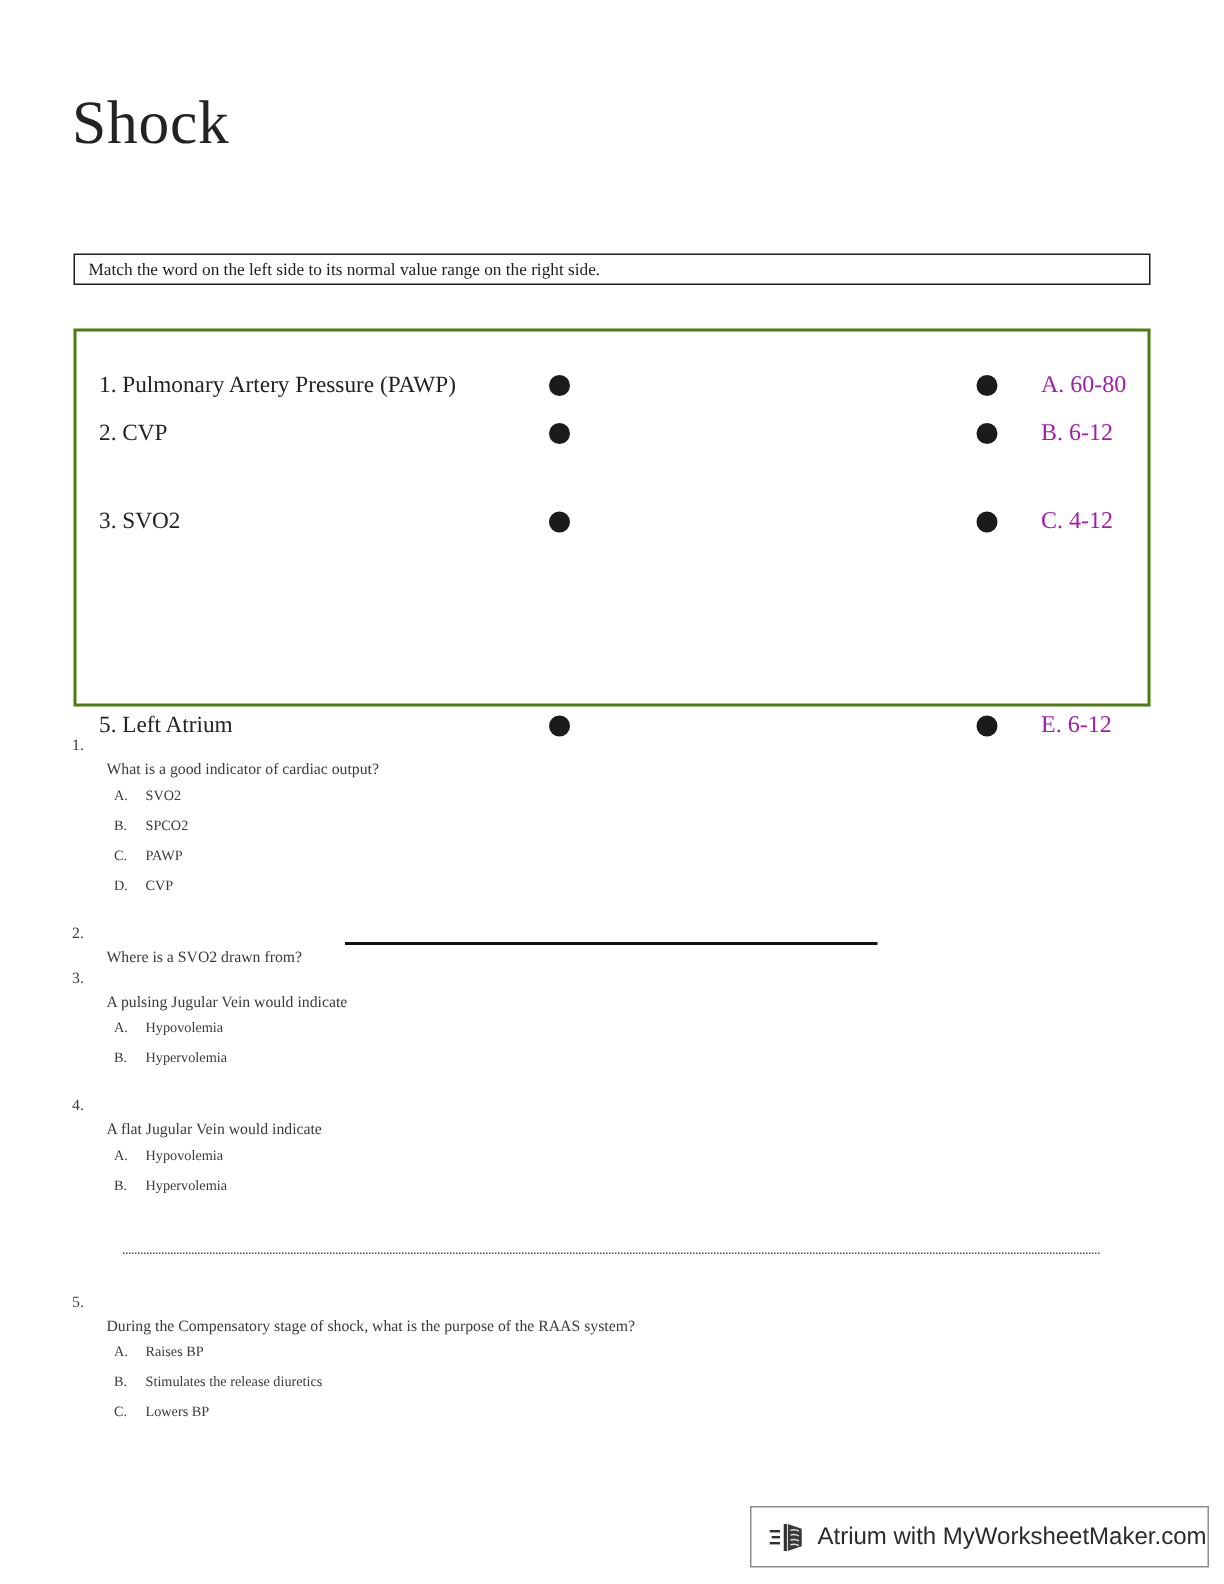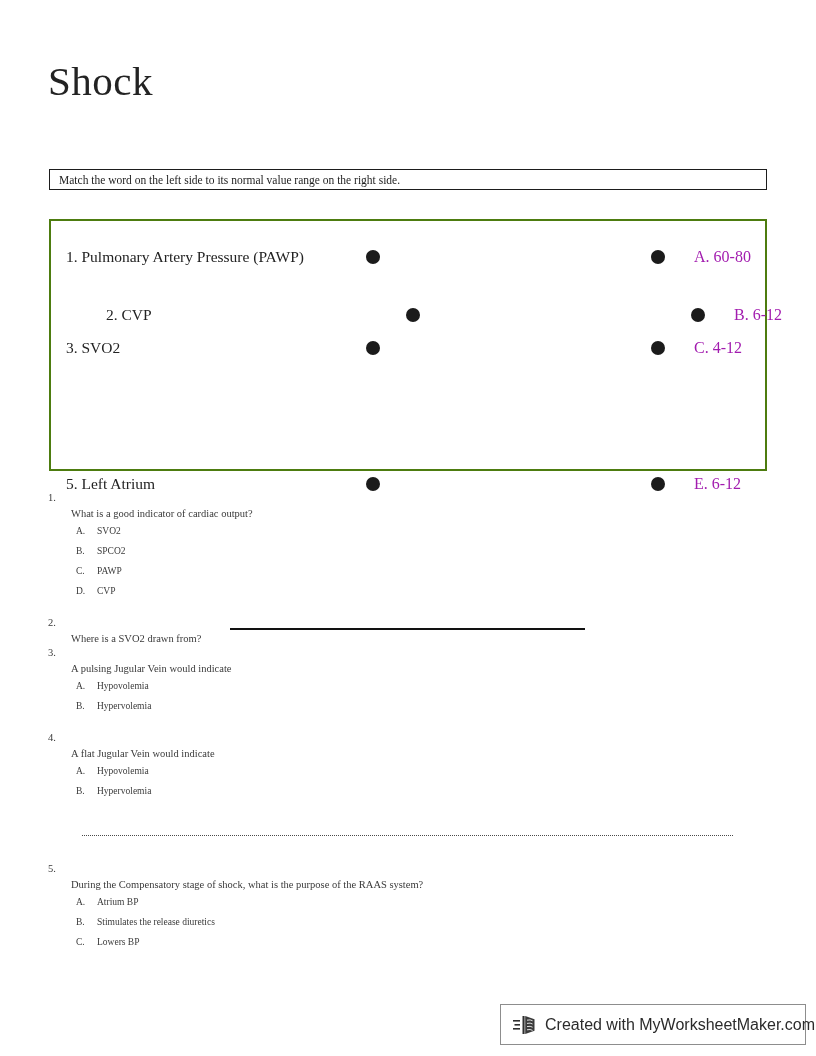--- a/index.html
+++ b/index.html
@@ -204,21 +204,21 @@
 </div>
 
 <div class="match-box">
 
 <div class="match-row" style="top: 26px;">
       <div class="match-left-label">1. Pulmonary Artery Pressure (PAWP)</div>
       <span class="dot dot-left"></span>
       <span class="dot dot-right"></span>
       <div class="match-right-label">A. 60-80</div>
     </div>
-    <div class="match-row" style="top: 84px; margin-left: 40px;">
+    <div class="match-row" style="top: 58px;">
       <div class="match-left-label">2. CVP</div>
       <span class="dot dot-left"></span>
       <span class="dot dot-right"></span>
       <div class="match-right-label">B. 6-12</div>
     </div>
     <div class="match-row" style="top: 117px;">
       <div class="match-left-label">3. SVO2</div>
       <span class="dot dot-left"></span>
       <span class="dot dot-right"></span>
       <div class="match-right-label">C. 4-12</div>
@@ -301,21 +301,21 @@
       <div class="dotted-divider" style="top: 22px;"></div>
     </div>
     <div class="question-block">
       <div class="question-line">
         <span class="q-number">5.</span>
         <span class="q-text">During the Compensatory stage of shock, what is the purpose of the RAAS system?</span>
       </div>
       <div style="height: 13px;"></div>
       <div class="option-line">
         <span class="opt-letter">A.</span>
-        <span class="opt-text">Atrium BP</span>
+        <span class="opt-text">Raises BP</span>
       </div>
       <div class="option-line">
         <span class="opt-letter">B.</span>
         <span class="opt-text">Stimulates the release diuretics</span>
       </div>
       <div class="option-line">
         <span class="opt-letter">C.</span>
         <span class="opt-text">Lowers BP</span>
       </div>
       <div style="height: 12px;"></div>
@@ -333,14 +333,14 @@
       <path d="M9.5 3 L9.5 21 L11.6 21 L11.6 3 Z" fill="#2f2f2f"></path>
       <path d="M12.2 3 L21.5 6.2 L21.5 17.8 L12.2 21 Z" fill="#3a3a3a"></path>
       <g stroke="#ffffff" stroke-width="1" fill="none" opacity="0.85">
         <path d="M14 7.2 q3.4 -0.9 5.6 0.6"></path>
         <path d="M14 10.4 q3.4 -0.9 5.6 0.6"></path>
         <path d="M14 13.6 q3.4 -0.9 5.6 0.6"></path>
         <path d="M14 16.8 q3.4 -0.9 5.6 0.6"></path>
       </g>
     </svg>
   </span>
-  <span class="badge-text">Created with MyWorksheetMaker.com</span>
+  <span class="badge-text">Atrium with MyWorksheetMaker.com</span>
 </div>
 
 </body></html>

